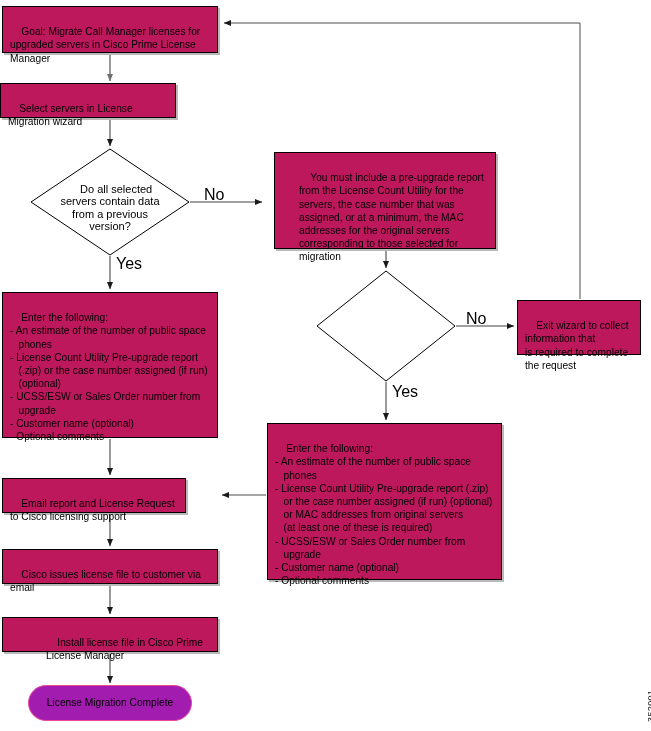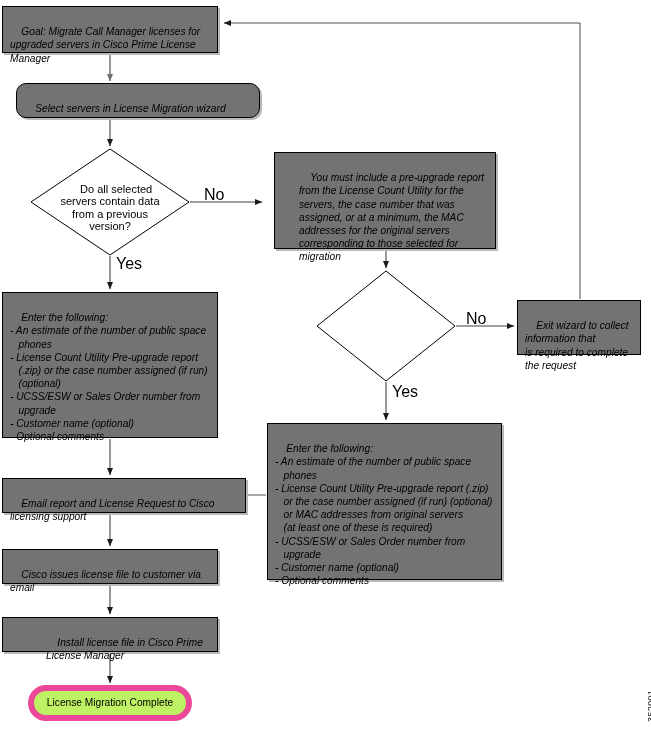--- a/index.html
+++ b/index.html
@@ -23,37 +23,36 @@
     position: absolute;
     left: 0;
     top: 0;
     width: 651px;
     height: 731px;
   }
   
   .node {
     position: absolute;
     box-sizing: border-box;
-    background: #737373;
+    background: #be185d;
     border: 1px solid #000000;
     padding: 5px 7px 4px 7px;
     font-size: 10.2px;
     line-height: 13.2px;
     white-space: pre-wrap;
     overflow: visible;
-    font-style: italic;
   }
   .node.shadowed {
     box-shadow: 2px 2px 0 0 #b9b9b9;
   }
   .terminator {
     position: absolute;
     box-sizing: border-box;
-    background: #bef264;
-    border: 6px solid #ec4899;
+    background: #a21caf;
+    border: 1px solid #ec4899;
     border-radius: 22px;
     font-size: 10.2px;
     line-height: 13.2px;
     display: flex;
     align-items: center;
     justify-content: center;
     text-align: center;
   }
   
   .diamond-label {
@@ -145,21 +144,21 @@
     <path d="M110,584 L110,614" stroke="#808080" stroke-width="1.6" fill="none" marker-end="url(#arrowBlack)"></path>
 
     
     <path d="M110,652 L110,683" stroke="#808080" stroke-width="1.6" fill="none" marker-end="url(#arrowBlack)"></path>
   </svg>
 
   <div class="node shadowed" style="left:2px; top:6px; width:216px; height:47px;">
     <span>Goal: Migrate Call Manager licenses for upgraded servers in Cisco Prime License Manager</span>
   </div>
 
-  <div class="node shadowed" style="left:16px; top:83px; width:244px; height:35px;border-radius:10px;">
+  <div class="node shadowed" style="left:0; top:83px; width:176px; height:35px;">
     <span>Select servers in License Migration wizard</span>
   </div>
 
   <div class="diamond-label" style="left:40px; top:170px; width:140px;">
     <span>Do all selected
 servers contain data
 from a previous
 version?</span>
   </div>
 
@@ -195,21 +194,21 @@
 - License Count Utility Pre-upgrade report (.zip)
    or the case number assigned (if run) (optional)
    or MAC addresses from original servers
    (at least one of these is required)
 - UCSS/ESW or Sales Order number from
    upgrade
 - Customer name (optional)
 - Optional comments</span>
   </div>
 
-  <div class="node shadowed" style="left:2px; top:478px; width:244px; height:35px;">
+  <div class="node shadowed" style="left:2px; top:478px; width:184px; height:35px;">
     <span>Email report and License Request to Cisco licensing support</span>
   </div>
 
   <div class="node shadowed" style="left:2px; top:549px; width:216px; height:35px;">
     <span>Cisco issues license file to customer via email</span>
   </div>
 
   <div class="node shadowed" style="left:2px; top:617px; width:216px; height:35px;padding-left:43px;">
     <span>Install license file in Cisco Prime License Manager</span>
   </div>

